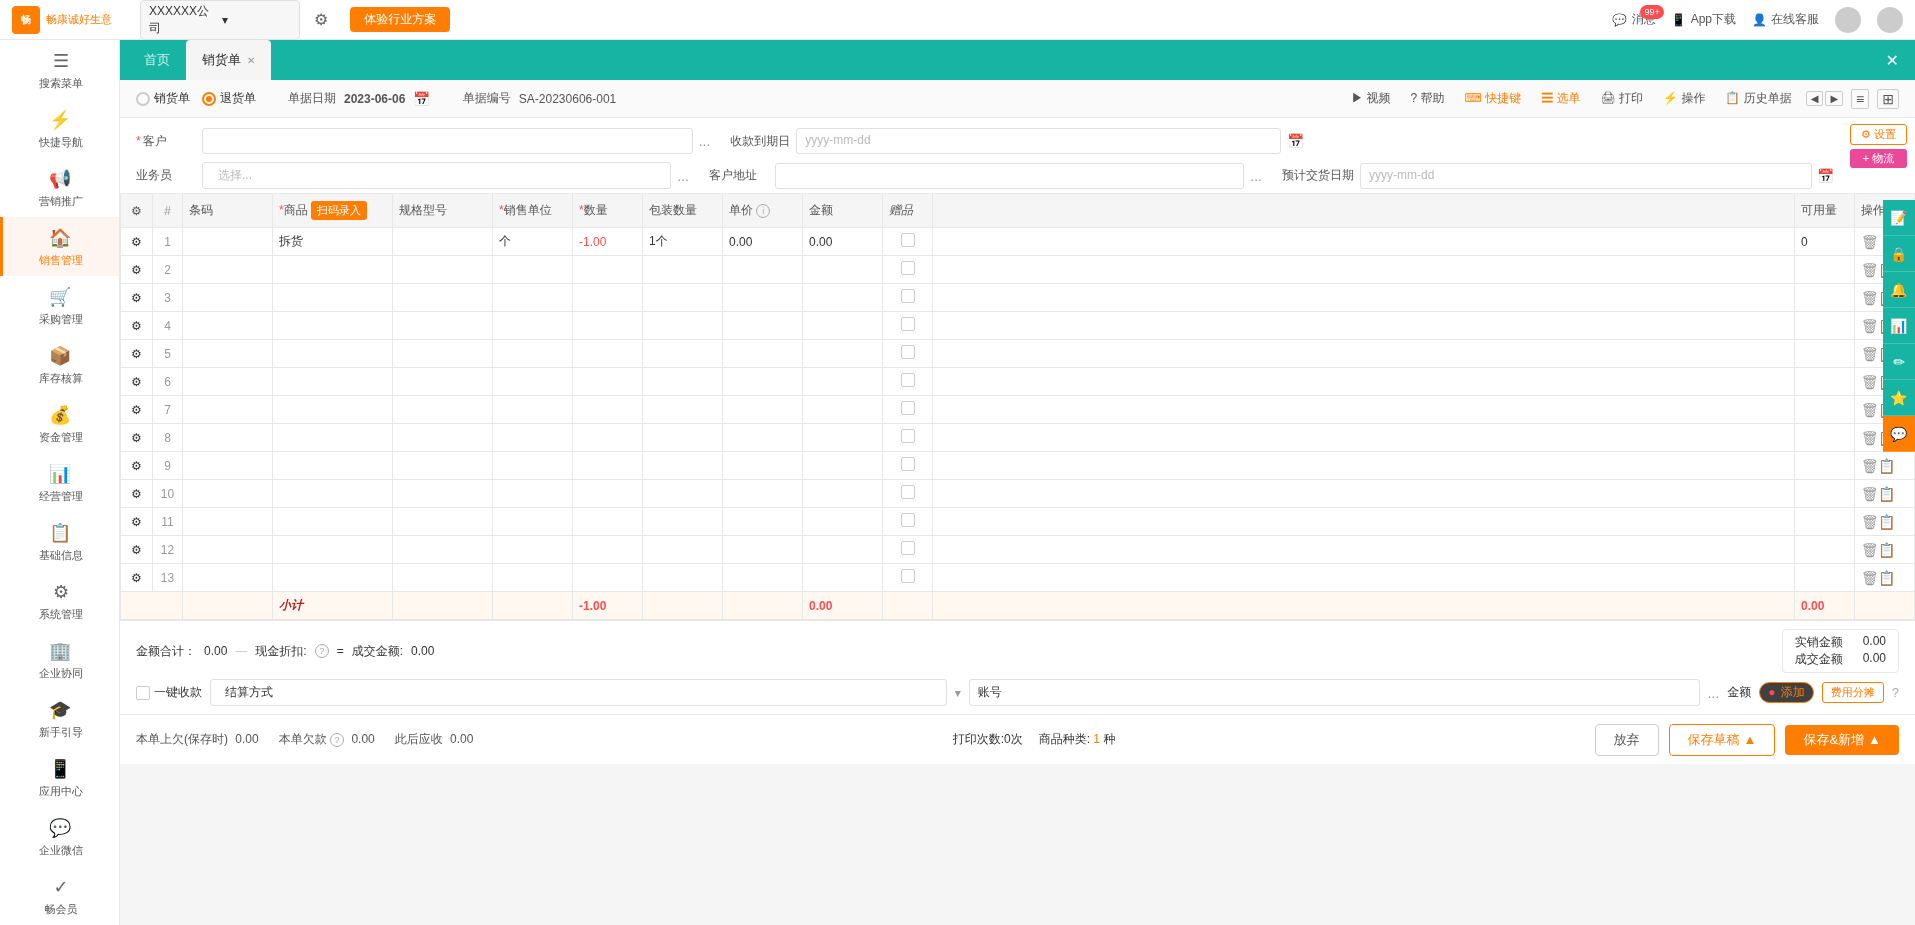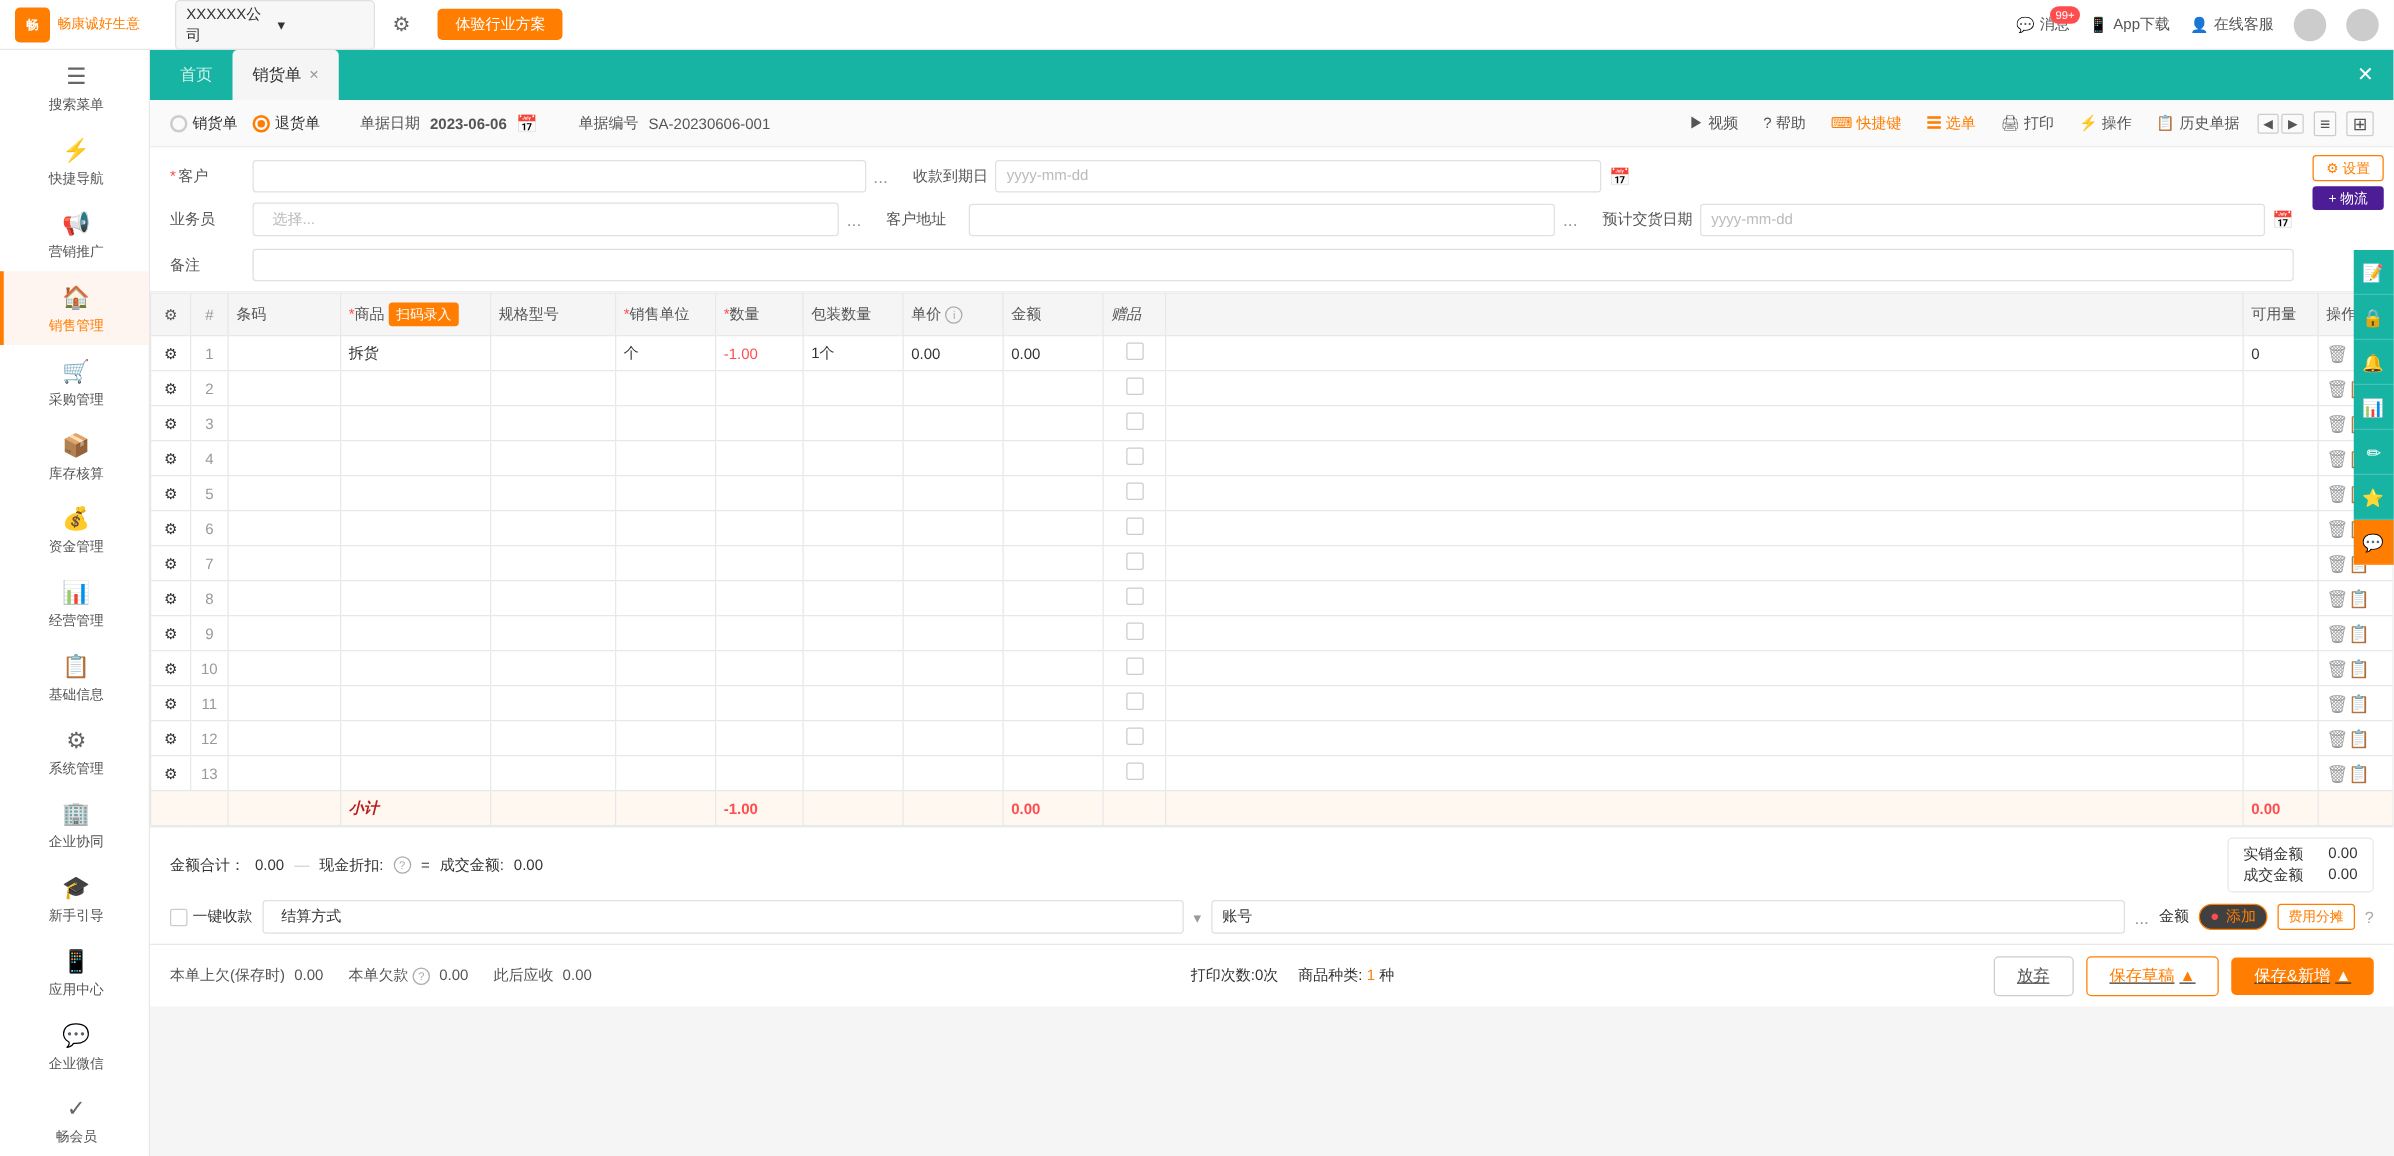--- a/index.html
+++ b/index.html
@@ -81,21 +81,21 @@
     .bottom-summary { background: #fff; border-top: 1px solid #e8e8e8; padding: 8px 16px; }
     .summary-row1 { display: flex; align-items: center; gap: 8px; font-size: 12px; margin-bottom: 6px; }
     .summary-row2 { display: flex; align-items: center; gap: 8px; font-size: 12px; }
     .summary-divider { color: #ccc; }
     .add-btn { background: #404040; border: 1px solid #ff7d00; color: #ff7d00; border-radius: 12px; padding: 1px 8px; font-size: 12px; cursor: pointer; }
     .fee-split-btn { background: #fff; border: 1px solid #ff7d00; color: #ff7d00; border-radius: 3px; padding: 2px 8px; font-size: 11px; cursor: pointer; }
 
     
     .footer-bar { height: 50px; background: #fff; border-top: 1px solid #e8e8e8; display: flex; align-items: center; padding: 0 16px; gap: 20px; }
     .footer-info { display: flex; gap: 20px; font-size: 12px; color: #555; }
-    .footer-actions { margin-left: auto; display: flex; align-items: center; gap: 10px; text-decoration: underline; }
+    .footer-actions { margin-left: auto; display: flex; align-items: center; gap: 10px; }
     .discard-btn { background: #fff; border: 1px solid #ccc; color: #555; border-radius: 4px; padding: 6px 18px; font-size: 13px; cursor: pointer; }
     .save-draft-btn { background: #fff; border: 1px solid #ff7d00; color: #ff7d00; border-radius: 4px; padding: 6px 18px; font-size: 13px; cursor: pointer; display: flex; align-items: center; gap: 4px; }
     .save-new-btn { background: #ff7d00; border: none; color: white; border-radius: 4px; padding: 6px 18px; font-size: 13px; cursor: pointer; display: flex; align-items: center; gap: 4px; }
 
     
     .page-wrapper { position: relative; }
 
     
     .right-toolbar { position: fixed; right: 0; top: 200px; display: flex; flex-direction: column; background: #17b3a3; width: 32px; }
     .rt-btn { width: 32px; height: 36px; display: flex; align-items: center; justify-content: center; color: white; font-size: 14px; cursor: pointer; border-bottom: 1px solid rgba(255,255,255,0.2); }
@@ -282,21 +282,21 @@
 
           <div class="field-row">
             <span class="field-label">收款到期日</span>
             <div class="field-input placeholder" style="flex:1;">yyyy-mm-dd</div>
             <span class="field-calendar">📅</span>
           </div>
 
 
           <div style="position:absolute;right:8px;top:6px;display:flex;flex-direction:column;gap:4px;">
             <button style="background:#fff;border:1px solid #ff7d00;color:#ff7d00;border-radius:3px;padding:2px 10px;font-size:11px;cursor:pointer;display:flex;align-items:center;gap:3px;">⚙ 设置</button>
-            <button style="background:#4c1d95;color:white;border:none;border-radius:3px;padding:2px 10px;font-size:11px;cursor:pointer;">+ 物流</button>
+            <button style="background:#ec4899;color:white;border:none;border-radius:3px;padding:2px 10px;font-size:11px;cursor:pointer;">+ 物流</button>
           </div>
         </div>
 
         <div style="display:grid;grid-template-columns:1fr 1fr 1fr;padding:4px 16px;gap:10px 20px;background:#fff;padding-right:80px;">
 
           <div class="field-row">
             <span class="field-label">业务员</span>
             <div class="field-input placeholder" style="flex:1;padding-left:15px;">选择...</div>
             <span class="field-ellipsis">...</span>
           </div>
@@ -307,24 +307,20 @@
             <span class="field-ellipsis">...</span>
           </div>
 
           <div class="field-row">
             <span class="field-label">预计交货日期</span>
             <div class="field-input placeholder" style="flex:1;">yyyy-mm-dd</div>
             <span class="field-calendar">📅</span>
           </div>
         </div>
 
-        <div class="form-note-row" style="padding-right:80px;">
-          <span class="field-label">备注</span>
-          <div class="field-input" style="flex:1;"></div>
-        </div>
 
         <div class="table-section">
           <div style="overflow-x:auto;">
             <table>
               <thead>
                 <tr>
                   <th style="width:32px;text-align:center;">⚙</th>
                   <th class="col-num">#</th>
                   <th class="col-barcode">条码</th>
                   <th class="col-goods">

